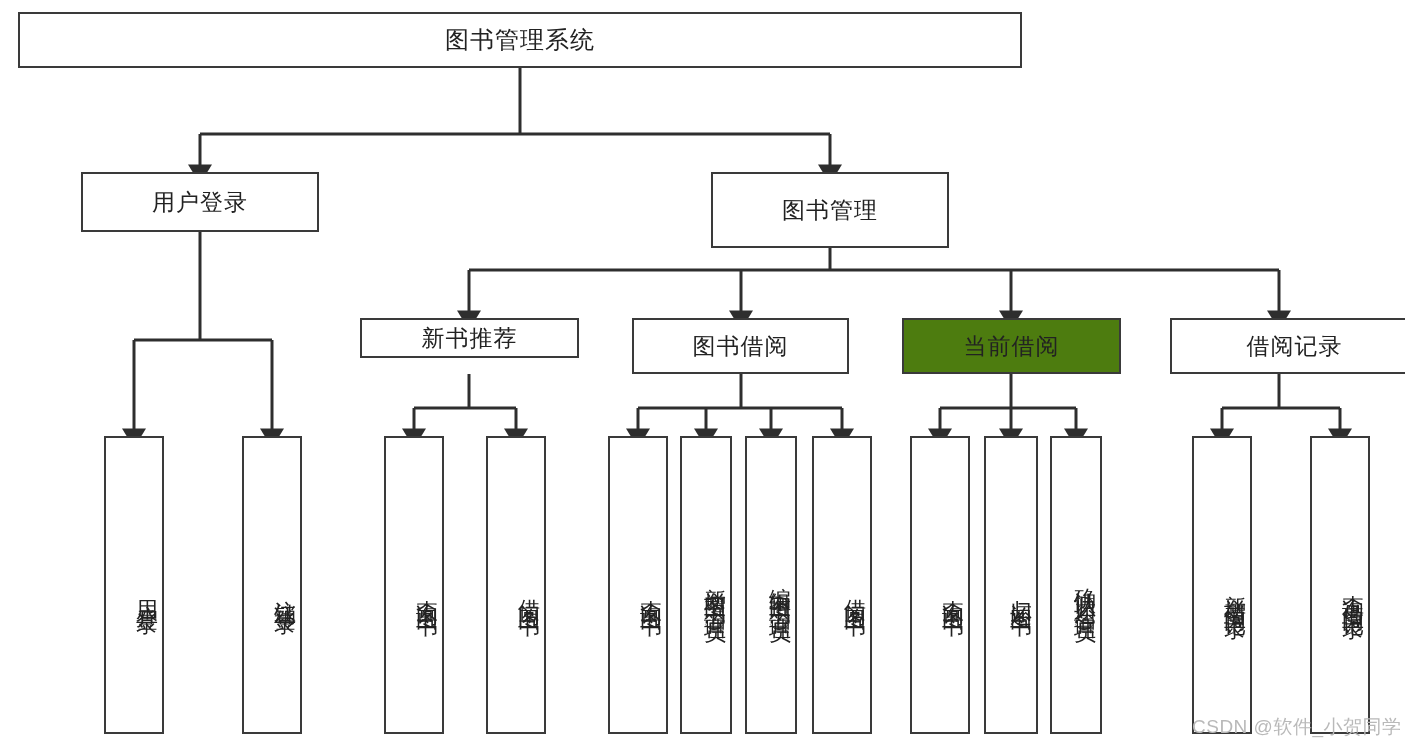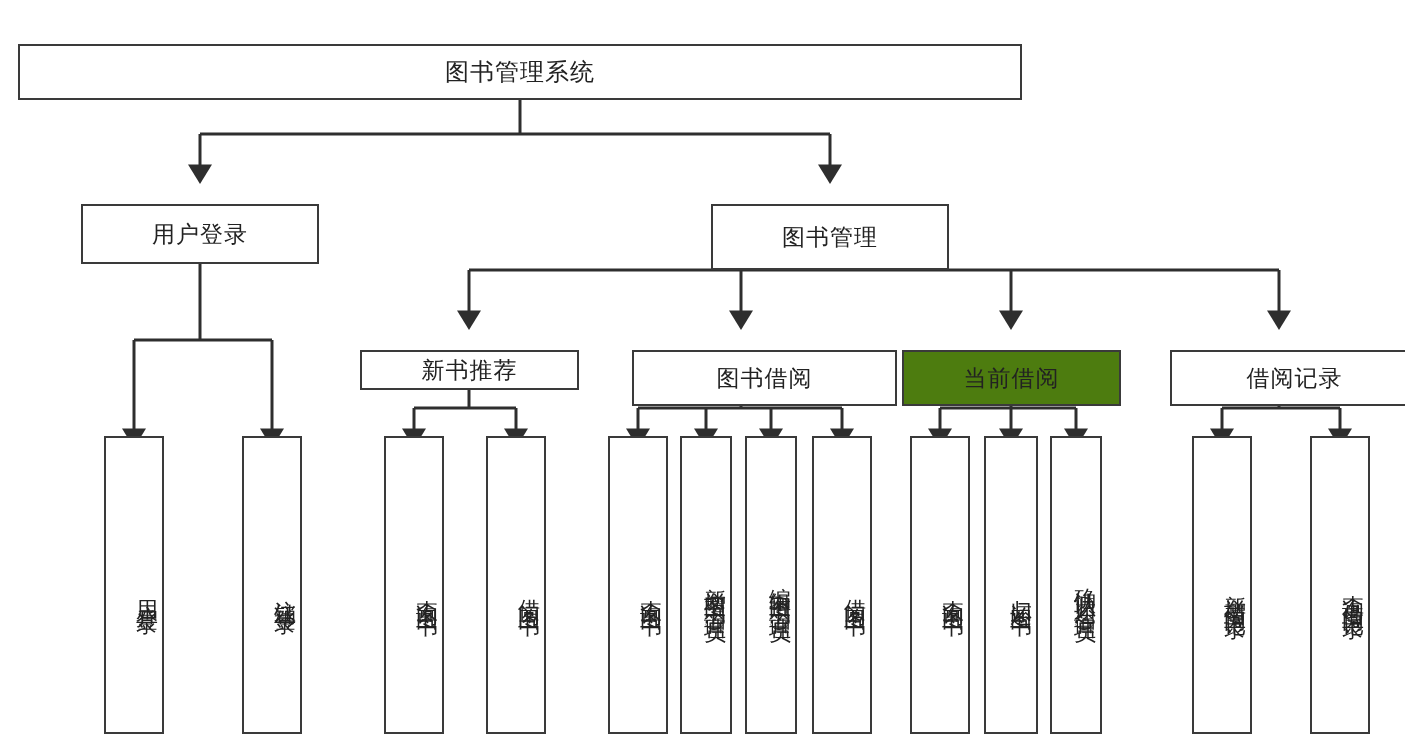--- a/index.html
+++ b/index.html
@@ -32,21 +32,20 @@
     background: #ffffff;
     border: 2px solid #3a3a3a;
     display: flex;
     align-items: center;
     justify-content: center;
     color: #222222;
   }
   .node.horiz {
     font-size: 23px;
     letter-spacing: 1px;
-    margin-top: 32px;
   }
   .node.root {
     font-size: 24px;
   }
   .node.vert {
     writing-mode: vertical-rl;
     text-orientation: upright;
     font-size: 22px;
     letter-spacing: 5px;
     padding-top: 14px;
@@ -118,27 +117,27 @@
       </g>
   </svg>
 
   <div id="node-layer">
       <div class="node root horiz" style="left: 18px; top: 12px; width: 1004px; height: 56px; border-color: rgb(58, 58, 58); background: rgb(255, 255, 255); color: rgb(34, 34, 34);">
         <span class="label">图书管理系统</span>
       </div>
       <div class="node l2 horiz" style="left: 81px; top: 172px; width: 238px; height: 60px; border-color: rgb(58, 58, 58); background: rgb(255, 255, 255); color: rgb(34, 34, 34);">
         <span class="label">用户登录</span>
       </div>
-      <div class="node l2 horiz" style="left: 711px; top: 172px; width: 238px; height: 66px; border-color: rgb(58, 58, 58); background: rgb(255, 255, 255); color: rgb(34, 34, 34);">
+      <div class="node l2 horiz" style="left: 711px; top: 172px; width: 238px; height: 76px; border-color: rgb(58, 58, 58); background: rgb(255, 255, 255); color: rgb(34, 34, 34);">
         <span class="label">图书管理</span>
       </div>
       <div class="node l3 horiz" style="left: 360px; top: 318px; width: 219px; height: 40px; border-color: rgb(58, 58, 58); background: rgb(255, 255, 255); color: rgb(34, 34, 34);">
         <span class="label">新书推荐</span>
       </div>
-      <div class="node l3 horiz" style="left: 632px; top: 318px; width: 265px; height: 56px; border-color: rgb(58, 58, 58); background: rgb(255, 255, 255); color: rgb(34, 34, 34);">
+      <div class="node l3 horiz" style="left: 632px; top: 318px; width: 217px; height: 56px; border-color: rgb(58, 58, 58); background: rgb(255, 255, 255); color: rgb(34, 34, 34);">
         <span class="label">图书借阅</span>
       </div>
       <div class="node l3 horiz" style="left: 902px; top: 318px; width: 219px; height: 56px; border-color: rgb(58, 58, 58); background: #4d7c0f; color: rgb(34, 34, 34);">
         <span class="label">当前借阅</span>
       </div>
       <div class="node l3 horiz" style="left: 1170px; top: 318px; width: 249px; height: 56px; border-color: rgb(58, 58, 58); background: rgb(255, 255, 255); color: rgb(34, 34, 34);">
         <span class="label">借阅记录</span>
       </div>
       <div class="node leaf vert" style="left: 104px; top: 436px; width: 60px; height: 298px; border-color: rgb(58, 58, 58); background: rgb(255, 255, 255); color: rgb(34, 34, 34);">
         <span class="label">用户登录</span>
@@ -174,14 +173,15 @@
         <span class="label">确认归还（管理员）</span>
       </div>
       <div class="node leaf vert" style="left: 1192px; top: 436px; width: 60px; height: 298px; border-color: rgb(58, 58, 58); background: rgb(255, 255, 255); color: rgb(34, 34, 34);">
         <span class="label">新增借阅记录</span>
       </div>
       <div class="node leaf vert" style="left: 1310px; top: 436px; width: 60px; height: 298px; border-color: rgb(58, 58, 58); background: rgb(255, 255, 255); color: rgb(34, 34, 34);">
         <span class="label">查询借阅记录</span>
       </div>
     </div>
 
+  <div class="watermark" id="watermark" style="left: 1192px; top: 714px; color: rgb(185, 185, 185);">CSDN @软件_小贺同学</div>
 
 </div>
 
 </body></html>

